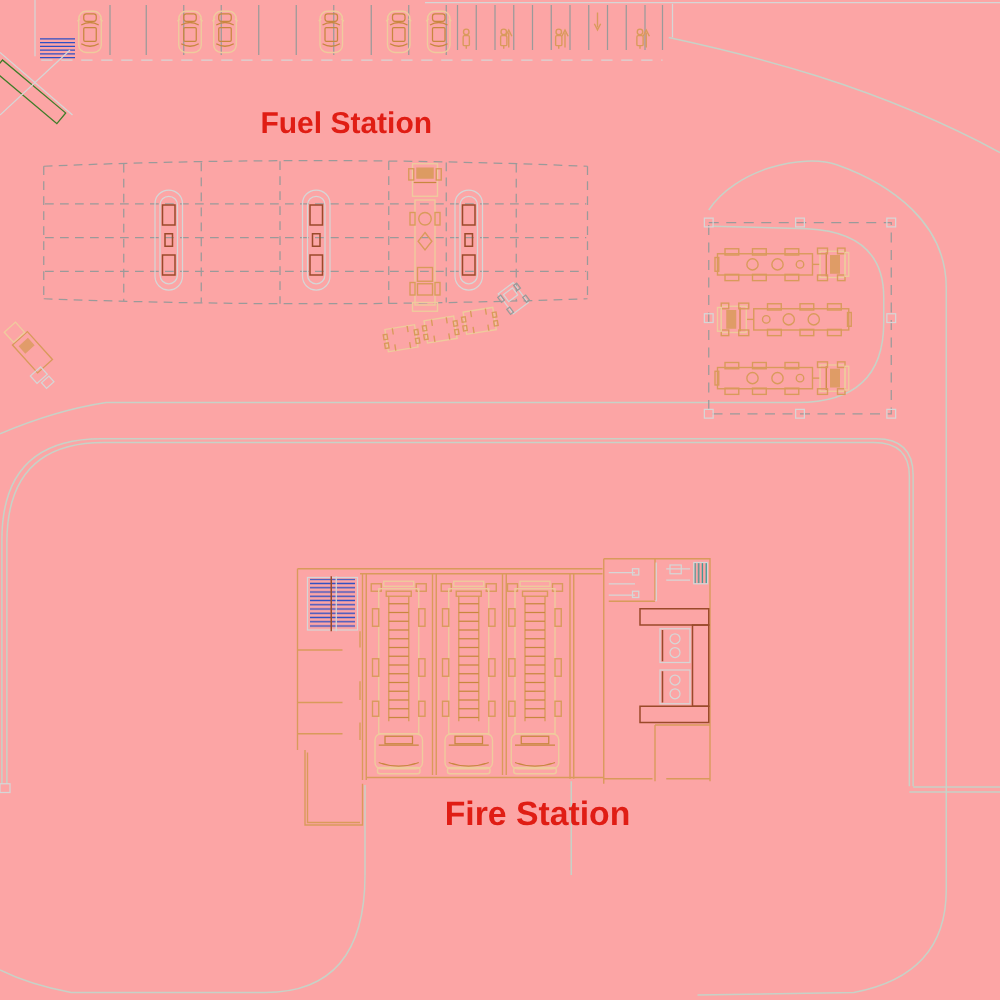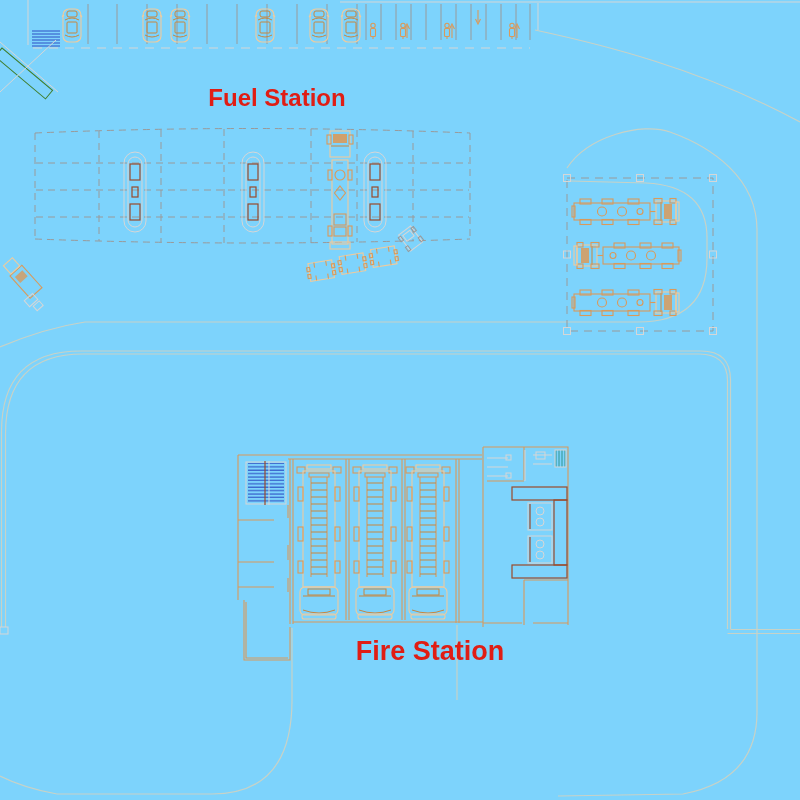--- a/index.html
+++ b/index.html
@@ -1,16 +1,16 @@
 <!DOCTYPE html>
 <html><head>
 <meta charset="utf-8">
 <style>
   html,body{margin:0;padding:0;background:#000;}
-  .stage{position:relative;width:800px;height:800px;background:#7dd3fc;overflow:hidden;
+  .stage{position:relative;width:800px;height:800px;background:#fca5a5;overflow:hidden;
          font-family:"Liberation Sans",sans-serif;}
   svg{display:block;}
   
   .o  {stroke:#d99a5b;fill:none;stroke-width:1.1;}   
   .o2 {stroke:#c8873f;fill:none;stroke-width:1;}     
   .t  {stroke:#efcb9d;fill:none;stroke-width:1.1;}   
   .w  {stroke:#d6d6d6;fill:none;stroke-width:1;}     
   .w2 {stroke:#9a9a9a;fill:none;stroke-width:1;}     
   .r  {stroke:#c7d2c7;fill:none;stroke-width:1.2;}   
   .b  {stroke:#2e4fc4;fill:none;stroke-width:1;}     

